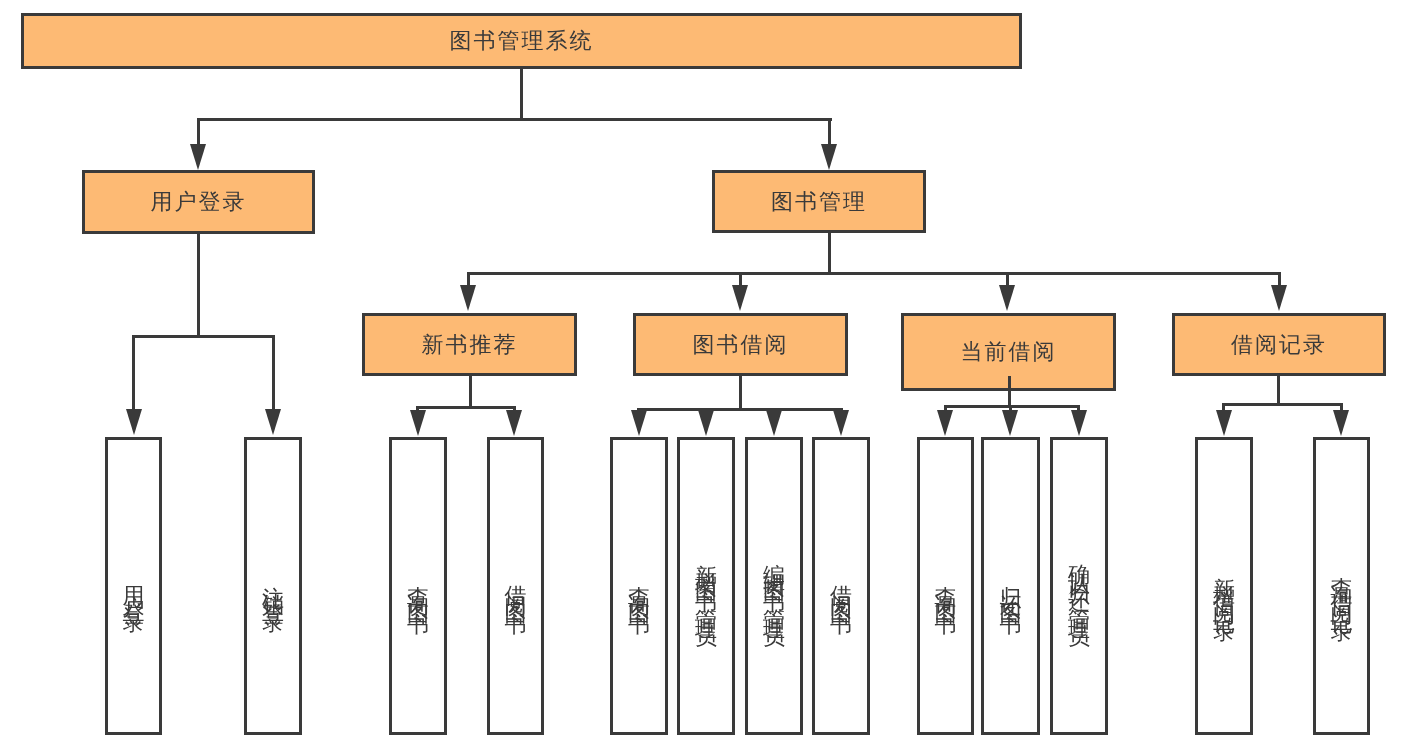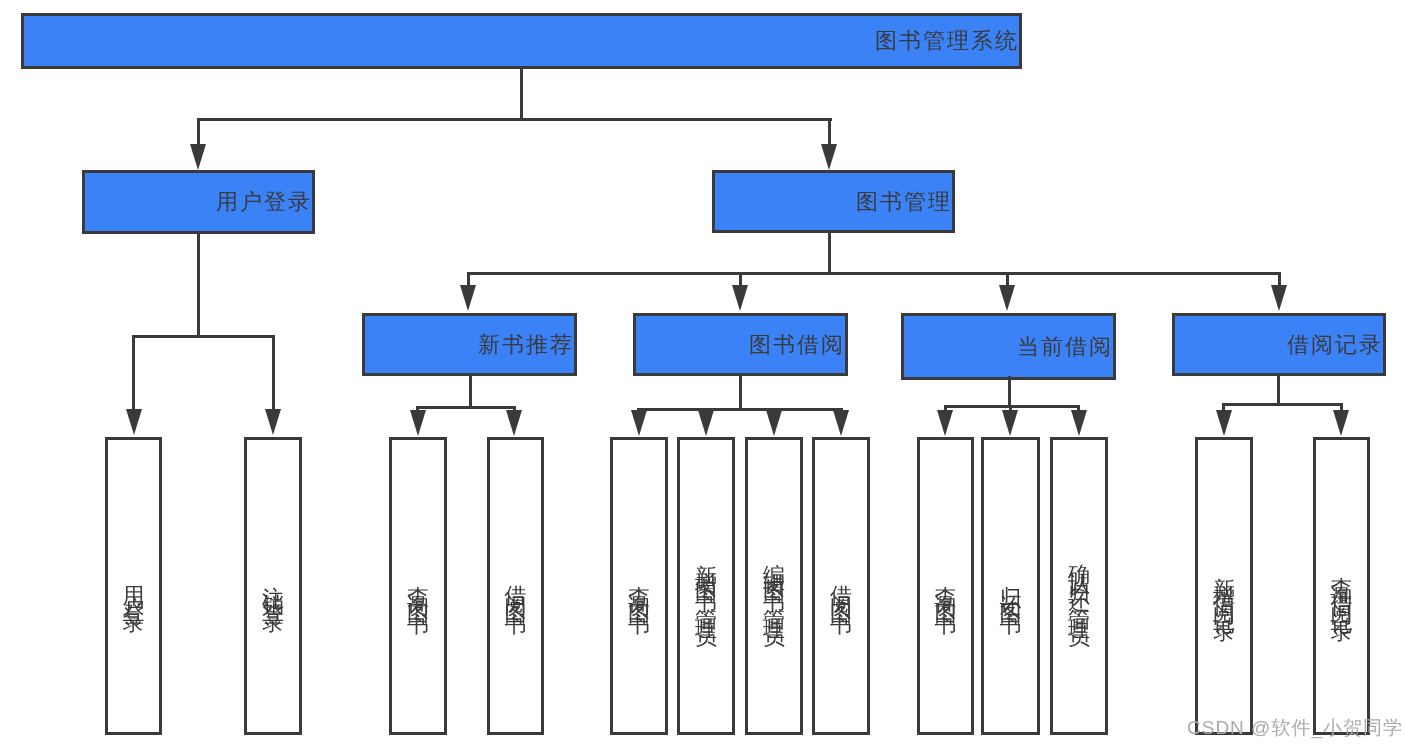--- a/index.html
+++ b/index.html
@@ -9,22 +9,22 @@
     background:#ffffff;
     font-family:"Liberation Sans", sans-serif;
     color:#3a3a3a;
     overflow:hidden;
   }
   
   .node{
     position:absolute;
     box-sizing:border-box;
     border:3px solid #3a3a3a;
-    background:#3b82f6;
-    display:flex;align-items:center;justify-content:flex-end;
+    background:#fdba74;
+    display:flex;align-items:center;justify-content:center;
     font-size:22px;letter-spacing:2px;
     white-space:nowrap;
   }
   .leaf{
     position:absolute;
     box-sizing:border-box;
     border:3px solid #3a3a3a;
     background:#ffffff;
     display:flex;align-items:center;justify-content:center;
     top:437px;height:298px;
@@ -33,24 +33,24 @@
     writing-mode:vertical-rl;
     text-orientation:mixed;
     font-size:22px;
     letter-spacing:9px;
     line-height:1;
     white-space:nowrap;
   }
   
   .b-root    {left:21px;  top:13px;  width:1001px; height:56px;}
   .b-login   {left:82px;  top:170px; width:233px;  height:64px;}
-  .b-mgmt    {left:712px; top:170px; width:243px;  height:63px;}
+  .b-mgmt    {left:712px; top:170px; width:214px;  height:63px;}
   .b-newbook {left:362px; top:313px; width:215px;  height:63px;}
   .b-borrow  {left:633px; top:313px; width:215px;  height:63px;}
-  .b-current {left:901px; top:313px; width:215px;  height:67px;}
+  .b-current {left:901px; top:313px; width:215px;  height:78px;}
   .b-records {left:1172px;top:313px; width:214px;  height:63px;}
   .b-l1 {left:105px;  width:57px;}
   .b-l2 {left:244px;  width:58px;}
   .b-l3 {left:389px;  width:58px;}
   .b-l4 {left:487px;  width:57px;}
   .b-l5 {left:610px;  width:58px;}
   .b-l6 {left:677px;  width:58px;}
   .b-l7 {left:745px;  width:58px;}
   .b-l8 {left:812px;  width:58px;}
   .b-l9 {left:917px;  width:57px;}
@@ -200,15 +200,14 @@
   <div class="leaf b-l11">
     <span class="vtext">确认归还（管理员）</span>
   </div>
   <div class="leaf b-l12">
     <span class="vtext">新增借阅记录</span>
   </div>
   <div class="leaf b-l13">
     <span class="vtext">查询借阅记录</span>
   </div>
 
-  <div class="watermark">CSDN @软件_小贺同学</div>
 
 </div>
 
 </body></html>

